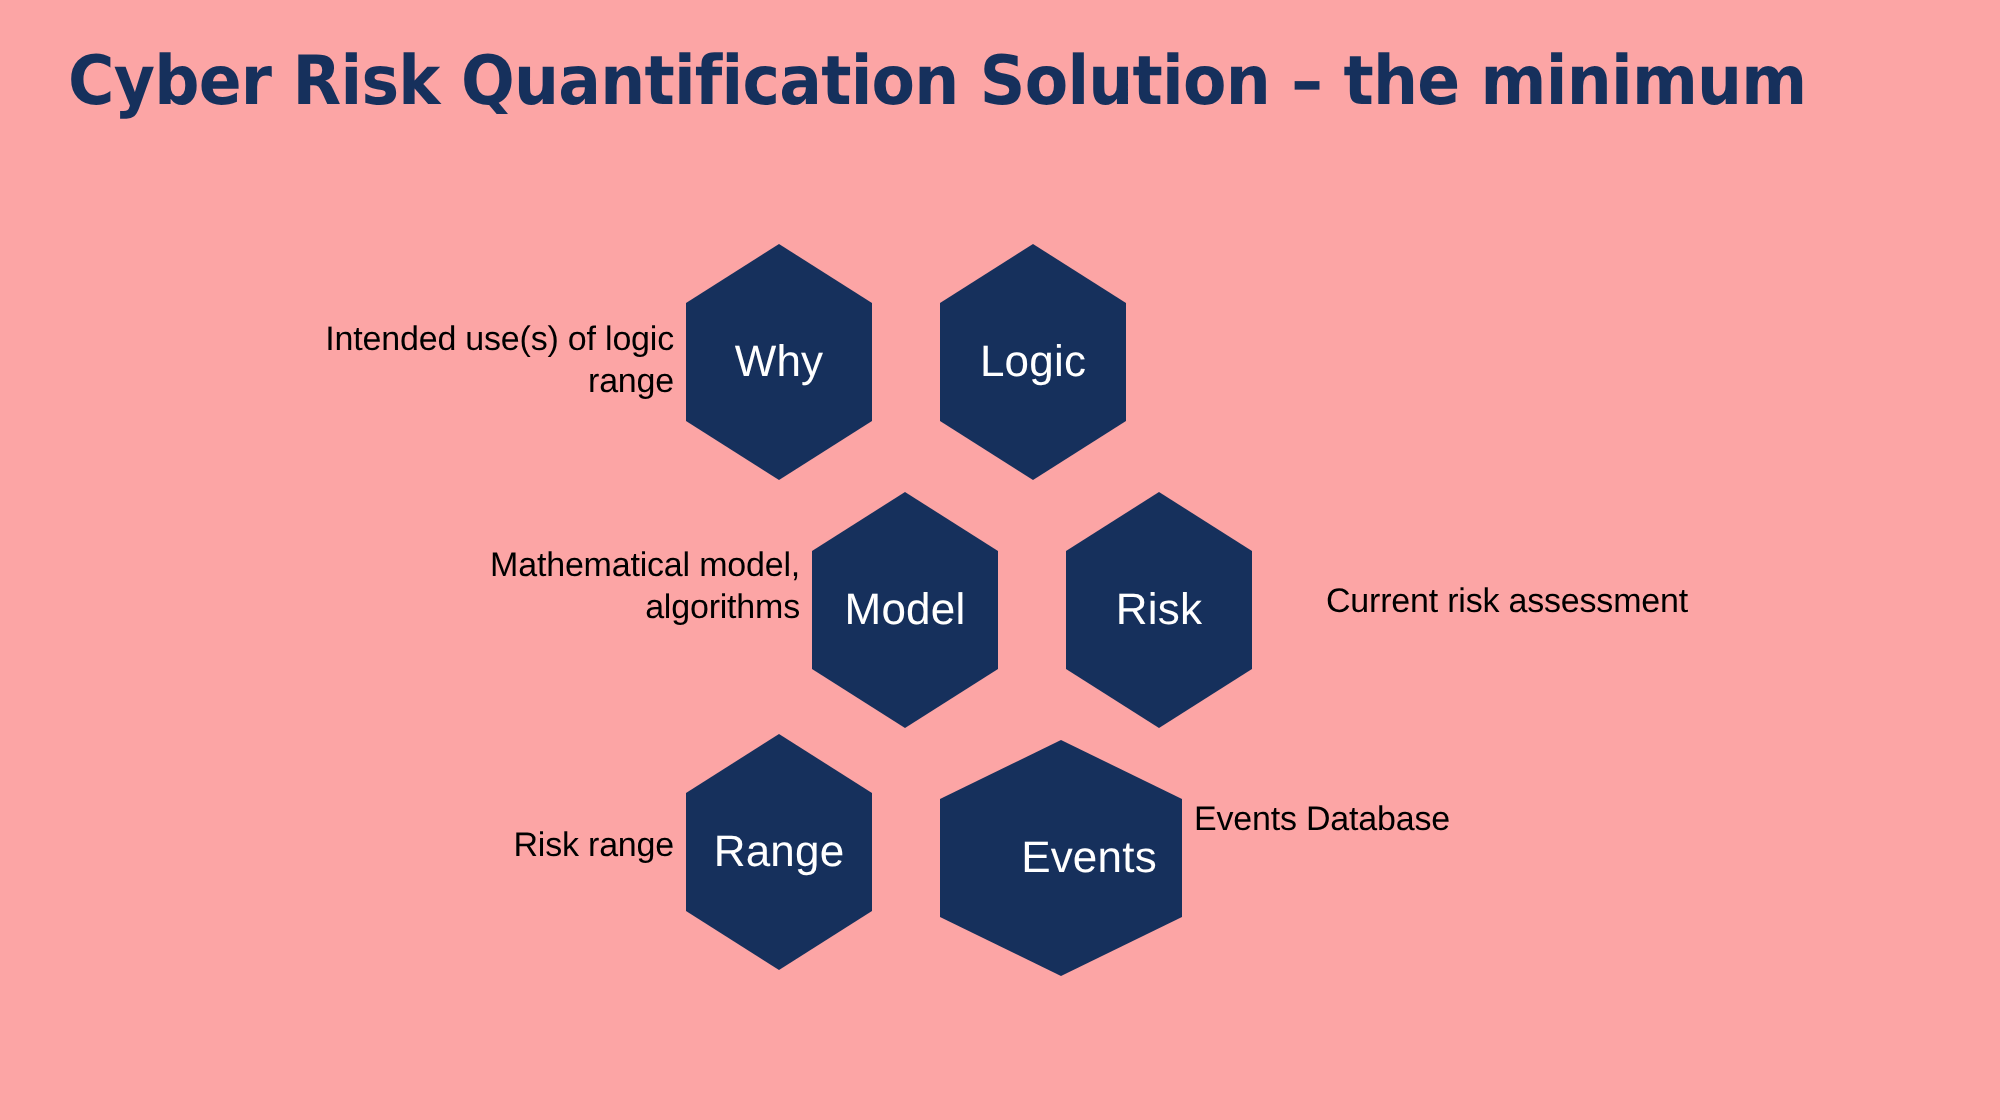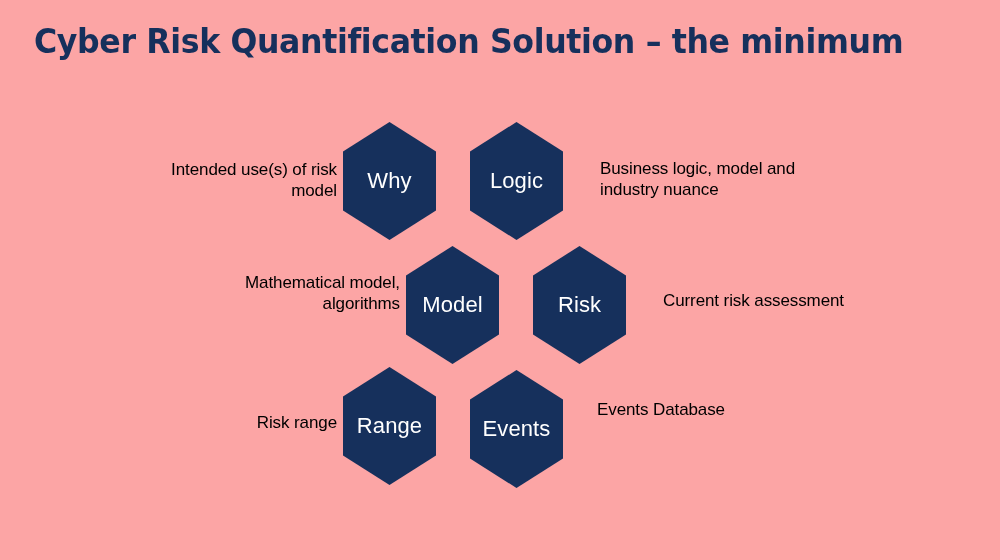--- a/index.html
+++ b/index.html
@@ -63,21 +63,21 @@
     text-align: center;
     letter-spacing: 0.1px;
   }
 
   
   .hex-why    { left: 343px; top: 122px; }
   .hex-logic  { left: 470px; top: 122px; }
   .hex-model  { left: 406px; top: 246px; }
   .hex-risk   { left: 533px; top: 246px; }
   .hex-range  { left: 343px; top: 367px; }
-  .hex-events { left: 470px; top: 370px; }
+  .hex-events { left: 470px; top: 370px; padding-left: 28px; }
 
   
   .callout {
     position: absolute;
     font-size: 17px;
     line-height: 21px;
     color: #000000;
     letter-spacing: -0.1px;
   }
   .callout.left  { text-align: right; }
@@ -122,22 +122,21 @@
       <span class="hex-label">Risk</span>
     </div>
 
     <div class="hex hex-range">
       <span class="hex-label">Range</span>
     </div>
     <div class="hex hex-events">
       <span class="hex-label">Events</span>
     </div>
 
-    <div class="callout left cl-why">Intended use(s) of risk model</div>
-    <div class="callout right cl-logic">Business logic, model and industry nuance</div>
+    <div class="callout left cl-why">Intended use(s) of logic range</div>
     <div class="callout left cl-model">Mathematical model, algorithms</div>
     <div class="callout left cl-range">Risk range</div>
     <div class="callout right cl-risk">Current risk assessment</div>
     <div class="callout right cl-events">Events Database</div>
   </div>
 
   <div id="footer">
     
     
     

